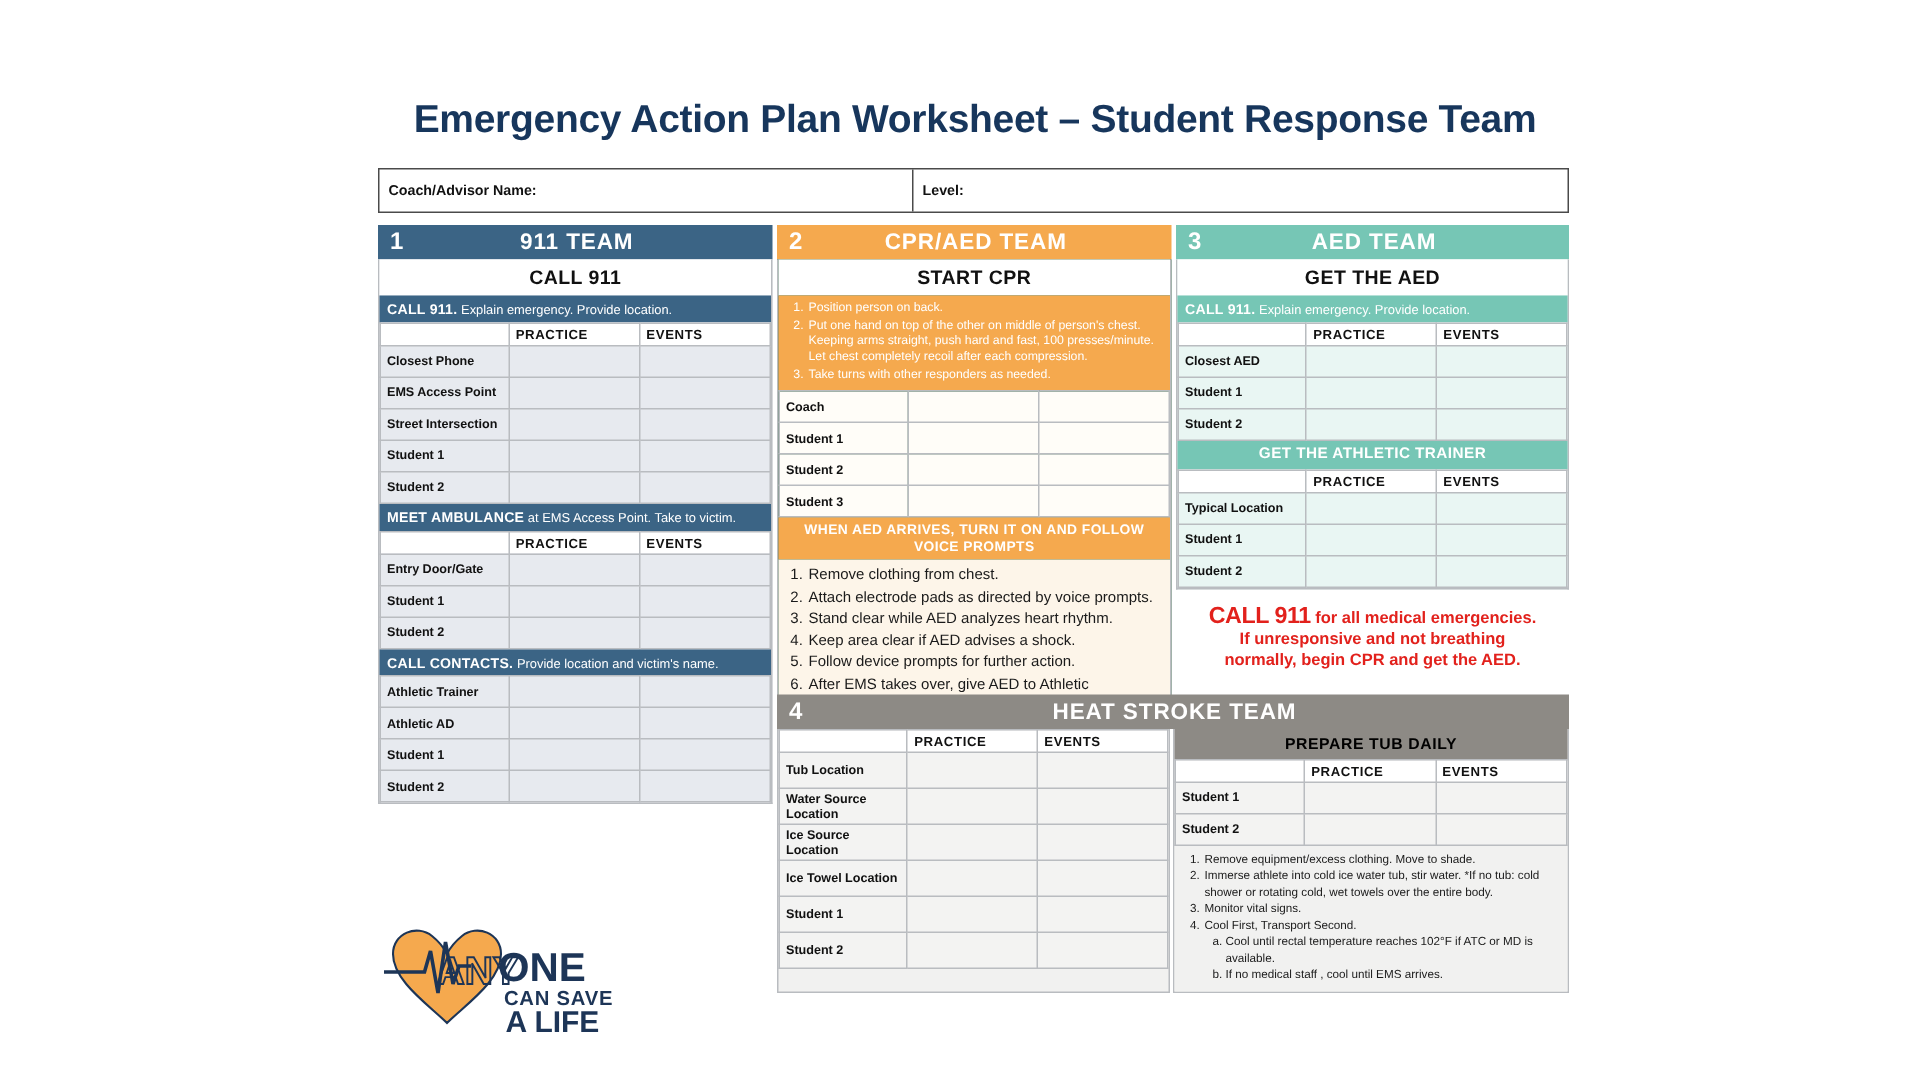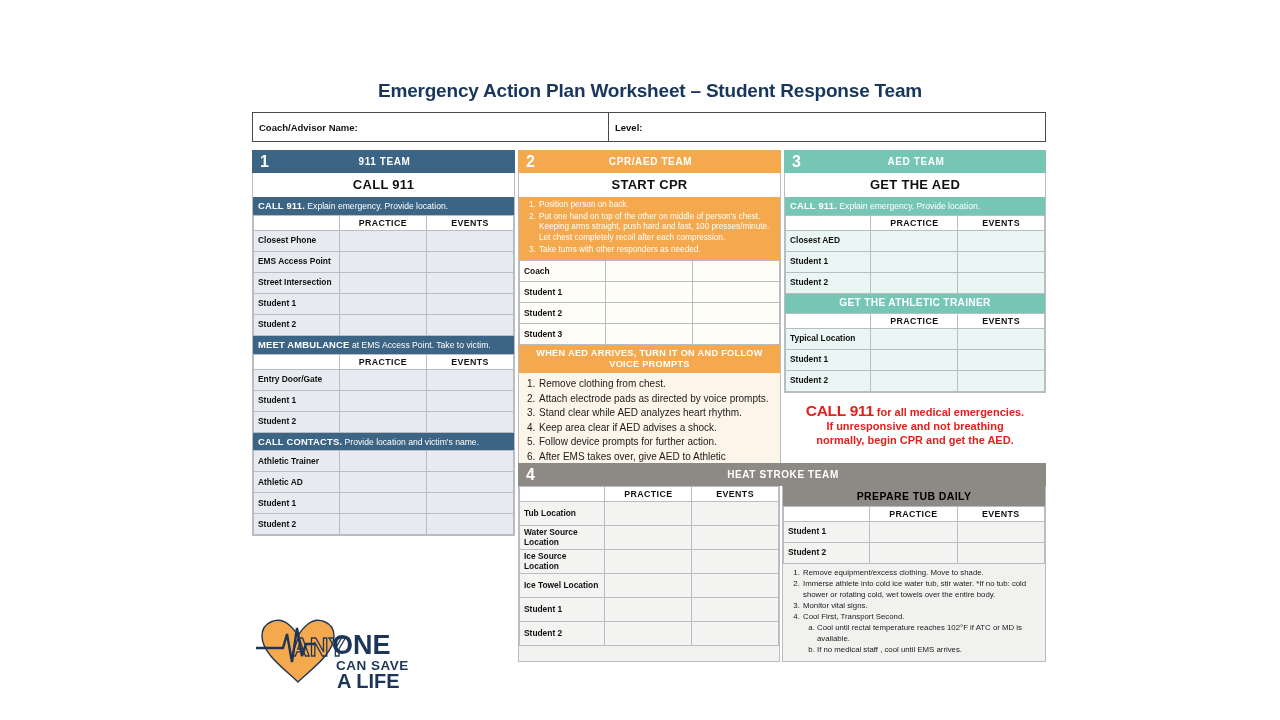--- a/index.html
+++ b/index.html
@@ -14,24 +14,24 @@
   #sheet {
     position: relative;
     width: 1280px;
     height: 720px;
     background: #ffffff;
   }
   
   .page-title {
     position: absolute;
     left: 250px;
-    top: 80px;
+    top: 64px;
     width: 800px;
     text-align: center;
-    font-size: 19px;
+    font-size: 26px;
     font-weight: bold;
     color: #17365c;
     letter-spacing: -0.2px;
   }
   
   .info-bar {
     position: absolute;
     left: 252px;
     top: 112px;
     width: 794px;
@@ -74,21 +74,21 @@
     font-size: 16px;
     font-weight: bold;
     text-align: left;
     padding-left: 8px;
     line-height: 23px;
     box-sizing: border-box;
   }
   .banner .bname {
     flex: 1;
     text-align: center;
-    font-size: 10px;
+    font-size: 15px;
     font-weight: bold;
     letter-spacing: 0.6px;
     padding-right: 24px;
   }
   .bn-blue   { background: #3b6485; }
   .bn-orange { background: #f5a94e; }
   .bn-teal   { background: #76c6b5; }
   .bn-grey   { background: #8d8a85; }
 
   
@@ -163,21 +163,21 @@
     table-layout: fixed;
   }
   table.grid th, table.grid td {
     border: 1px solid #b9bcc0;
     font-size: 8.4px;
     color: #111;
     padding: 2px 4px;
     box-sizing: border-box;
   }
   table.grid th {
-    text-align: center;
+    text-align: left;
     font-weight: bold;
     font-size: 8.8px;
     letter-spacing: 0.4px;
     background: transparent;
     height: 14px;
   }
   table.grid td.lab {
     font-weight: bold;
     line-height: 1.12;
     background: transparent;

